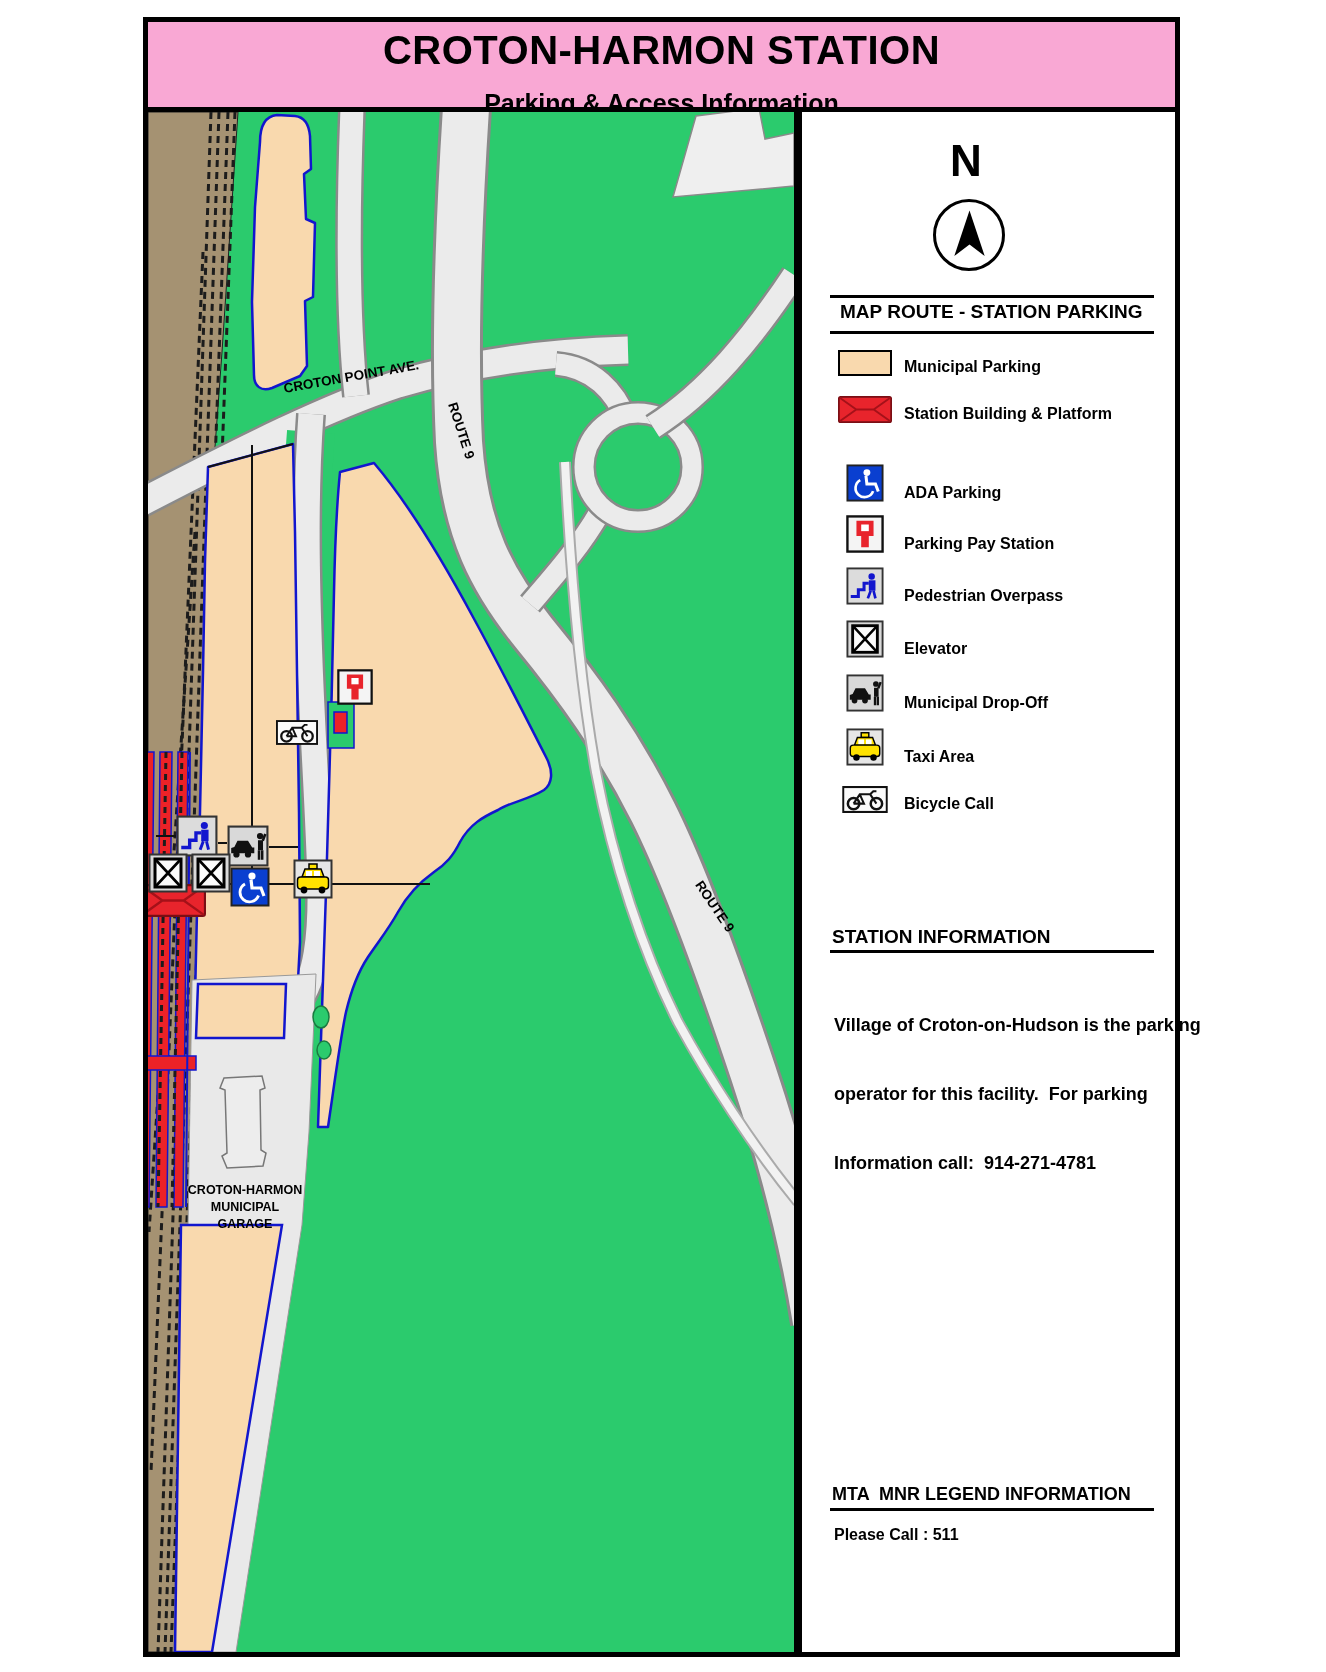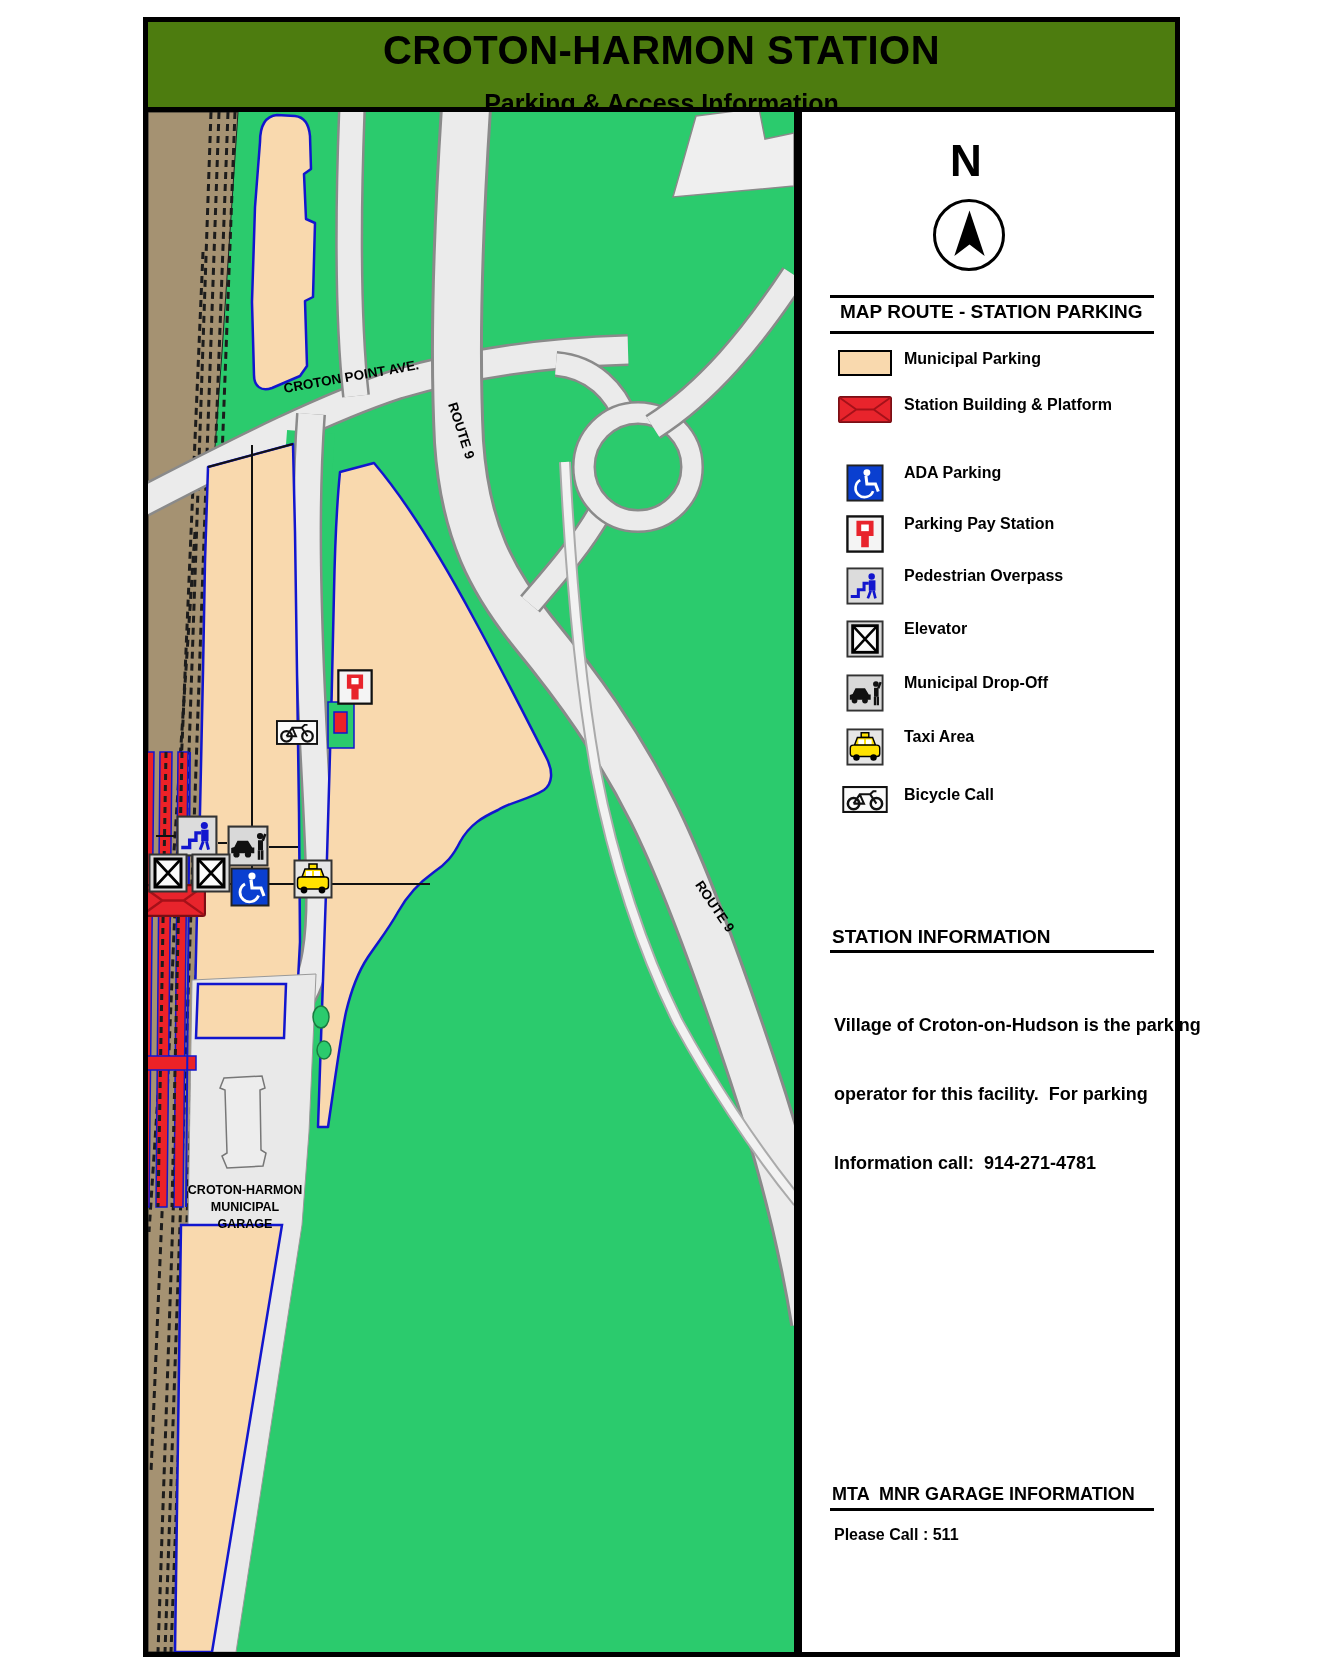--- a/index.html
+++ b/index.html
@@ -1,37 +1,37 @@
 <!DOCTYPE html>
 <html><head>
 <meta charset="utf-8">
 <style>
   html,body{margin:0;padding:0;background:#fff;}
   .canvas{position:relative;width:1326px;height:1672px;background:#fff;
           font-family:"Liberation Sans",sans-serif;overflow:hidden;}
   
   #title-box{position:absolute;left:143px;top:17px;width:1027px;height:85px;
-             border:5px solid #000;background:#4d7c0f;text-align:center;}
+             border:5px solid #000;background:#f9a8d4;text-align:center;}
   #title-box .t1{font-size:40px;font-weight:bold;letter-spacing:.5px;margin-top:6px;}
   #title-box .t2{font-size:25px;font-weight:bold;margin-top:16px;}
   
   #content{position:absolute;left:143px;top:107px;width:1027px;height:1540px;
            border:5px solid #000;display:flex;background:#fff;}
   #map-wrap{width:646px;height:1540px;position:relative;overflow:hidden;}
   #divider{width:8px;background:#000;}
   #panel{position:relative;flex:1;background:#fff;}
   
   .compass-n{position:absolute;left:131px;top:24px;width:66px;text-align:center;
              font-size:44px;font-weight:bold;}
   .compass-circle{position:absolute;left:131px;top:87px;width:66px;height:66px;
                   border:3.5px solid #000;border-radius:50%;display:flex;
                   align-items:center;justify-content:center;}
   .rule{position:absolute;left:28px;width:324px;height:3px;background:#000;}
   .panel-header{position:absolute;font-size:19px;font-weight:bold;white-space:pre;letter-spacing:0;}
-  .lg-row{position:absolute;left:34px;display:flex;align-items:flex-start;}
+  .lg-row{position:absolute;left:34px;display:flex;align-items:flex-end;}
   .lg-ico-box{width:58px;display:flex;justify-content:center;align-items:center;}
   .lg-label{font-size:16px;font-weight:bold;margin-left:10px;white-space:pre;}
   .swatch-municipal{width:50px;height:22px;background:#F9D9AE;border:2px solid #000;}
   .pi-body{position:absolute;font-size:18px;font-weight:bold;line-height:23px;white-space:pre;}
   .mta-body{position:absolute;font-size:16px;font-weight:bold;white-space:pre;}
   svg text{font-family:"Liberation Sans",sans-serif;font-weight:bold;fill:#000;}
 </style>
 </head>
 <body>
 
@@ -304,19 +304,19 @@
       </div>
 
       <div class="panel-header" style="left:30px;top:814px">STATION INFORMATION</div>
       <div class="rule" style="top:838px"></div>
       <div class="pi-body" style="left:32px;top:856px">
         <div>Village of Croton-on-Hudson is the parking</div>
         <div>operator for this facility.  For parking</div>
         <div>Information call:  914-271-4781</div>
       </div>
 
-      <div class="panel-header" style="left:30px;top:1372px;font-size:18px">MTA  MNR GARAGE INFORMATION</div>
+      <div class="panel-header" style="left:30px;top:1372px;font-size:18px">MTA  MNR LEGEND INFORMATION</div>
       <div class="rule" style="top:1396px"></div>
       <div class="mta-body" style="left:32px;top:1414px">Please Call : 511</div>
 
     </div>
   </div>
 </div>
 
 </body></html>

